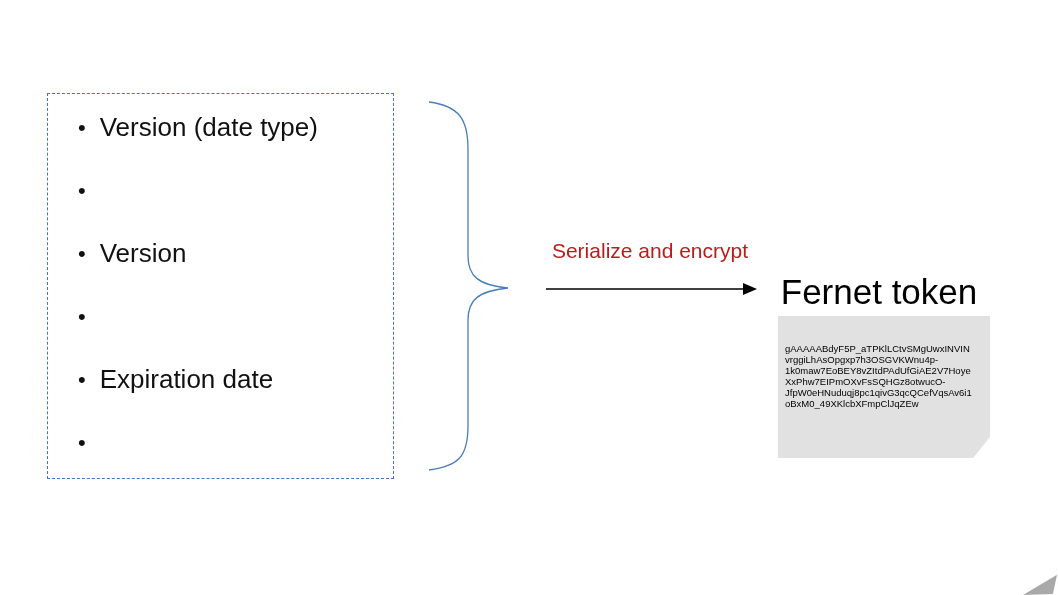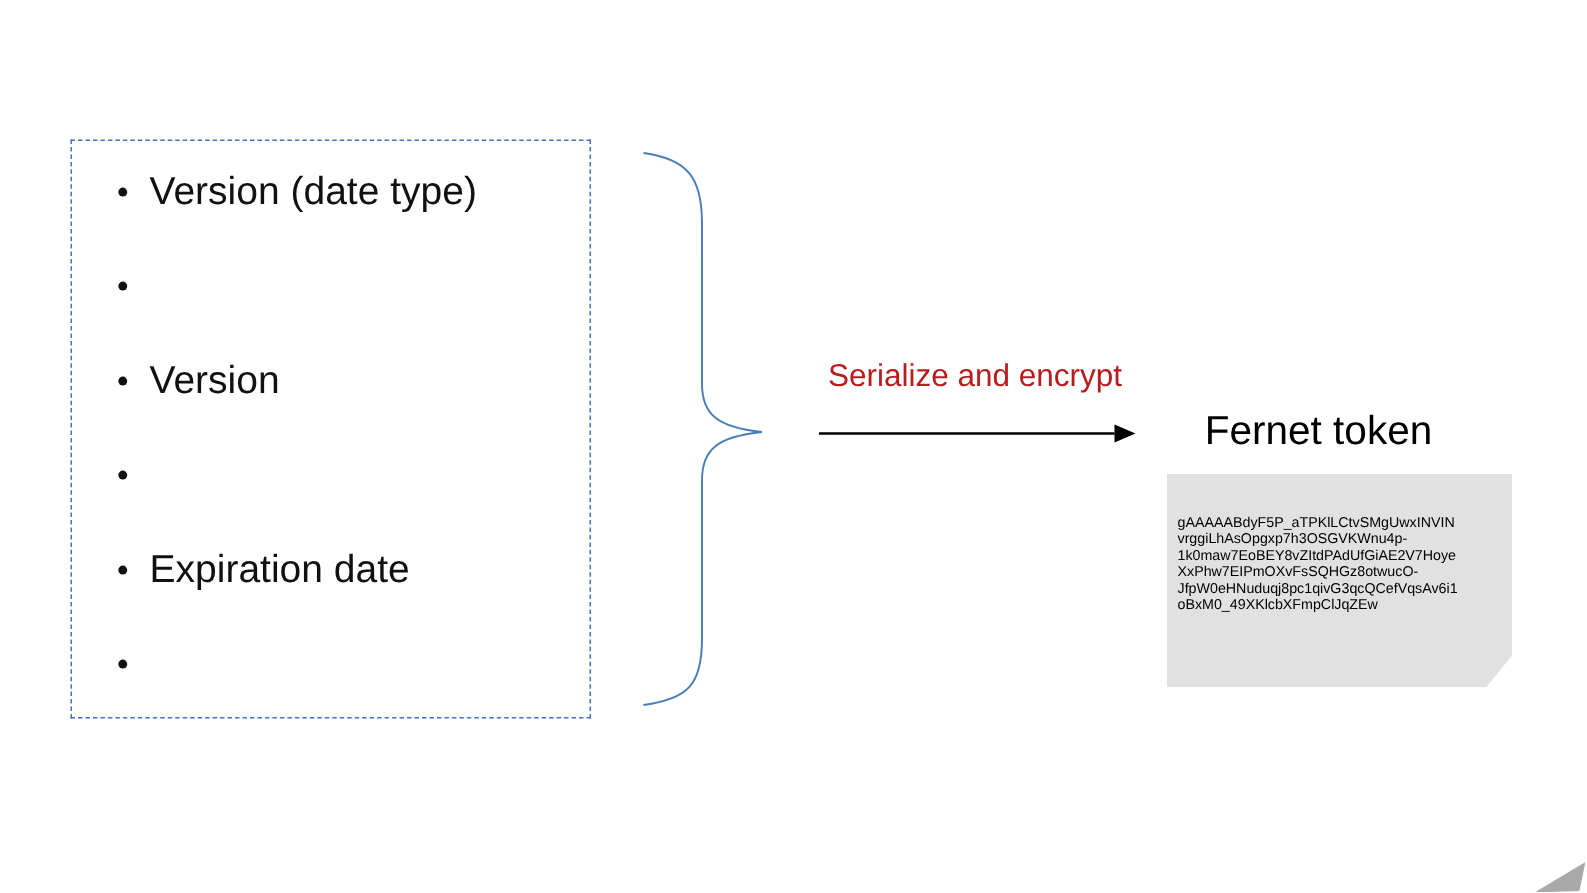--- a/index.html
+++ b/index.html
@@ -64,30 +64,30 @@
     left: 545px;
     top: 280px;
   }
   
   .fernet-heading {
     position: absolute;
     left: 778px;
     top: 272px;
     width: 202px;
     text-align: center;
-    font-size: 27px;
+    font-size: 35px;
     color: #000000;
     white-space: nowrap;
   }
   
   .token-note {
     position: absolute;
     left: 778px;
     top: 316px;
-    width: 230px;
+    width: 212px;
     height: 142px;
     background: #e1e1e1;
     clip-path: polygon(0 0, 100% 0, 100% calc(100% - 21px), calc(100% - 17px) 100%, 0 100%);
   }
   .token-text {
     padding: 27px 5px 0 7px;
     font-size: 9.5px;
     line-height: 11px;
     color: #000000;
   }

